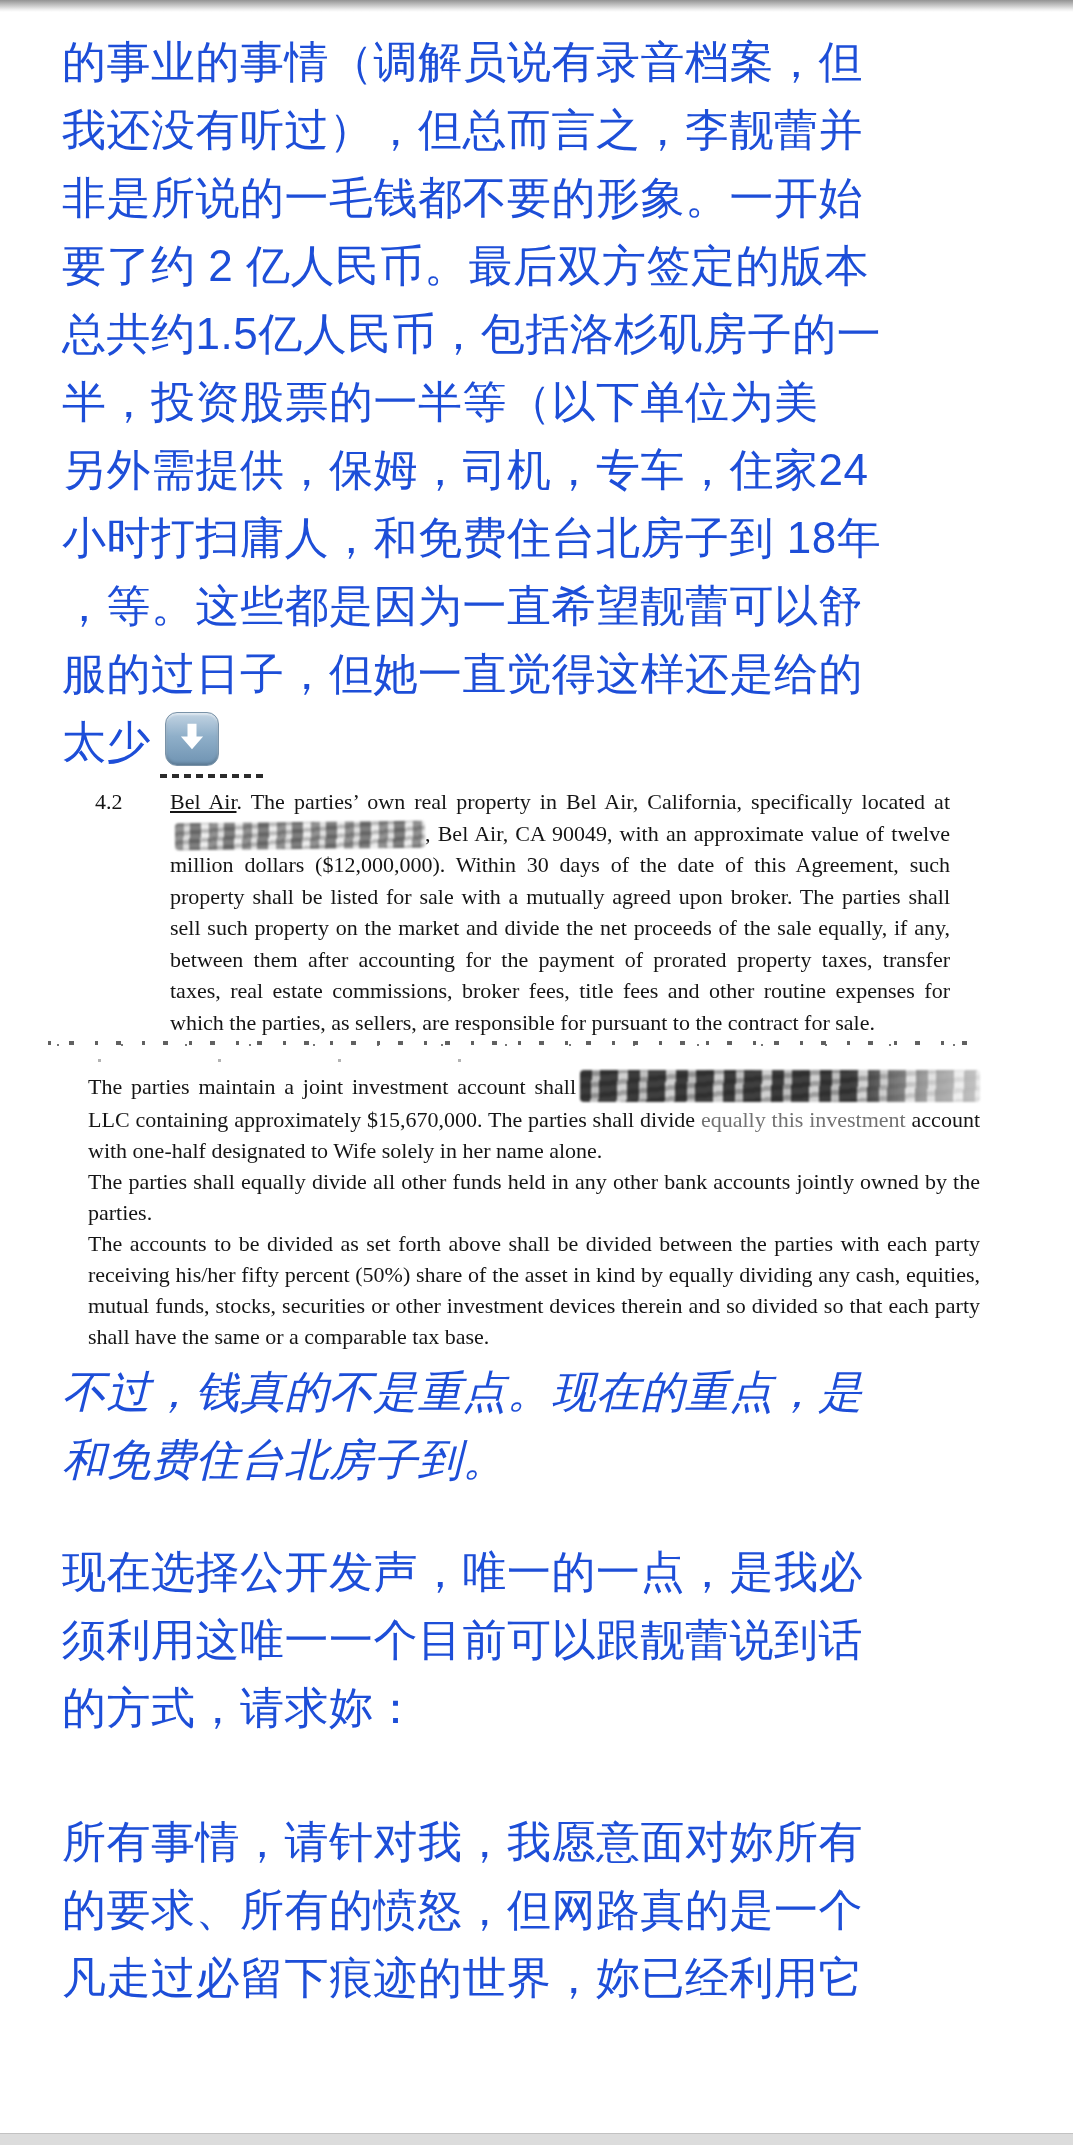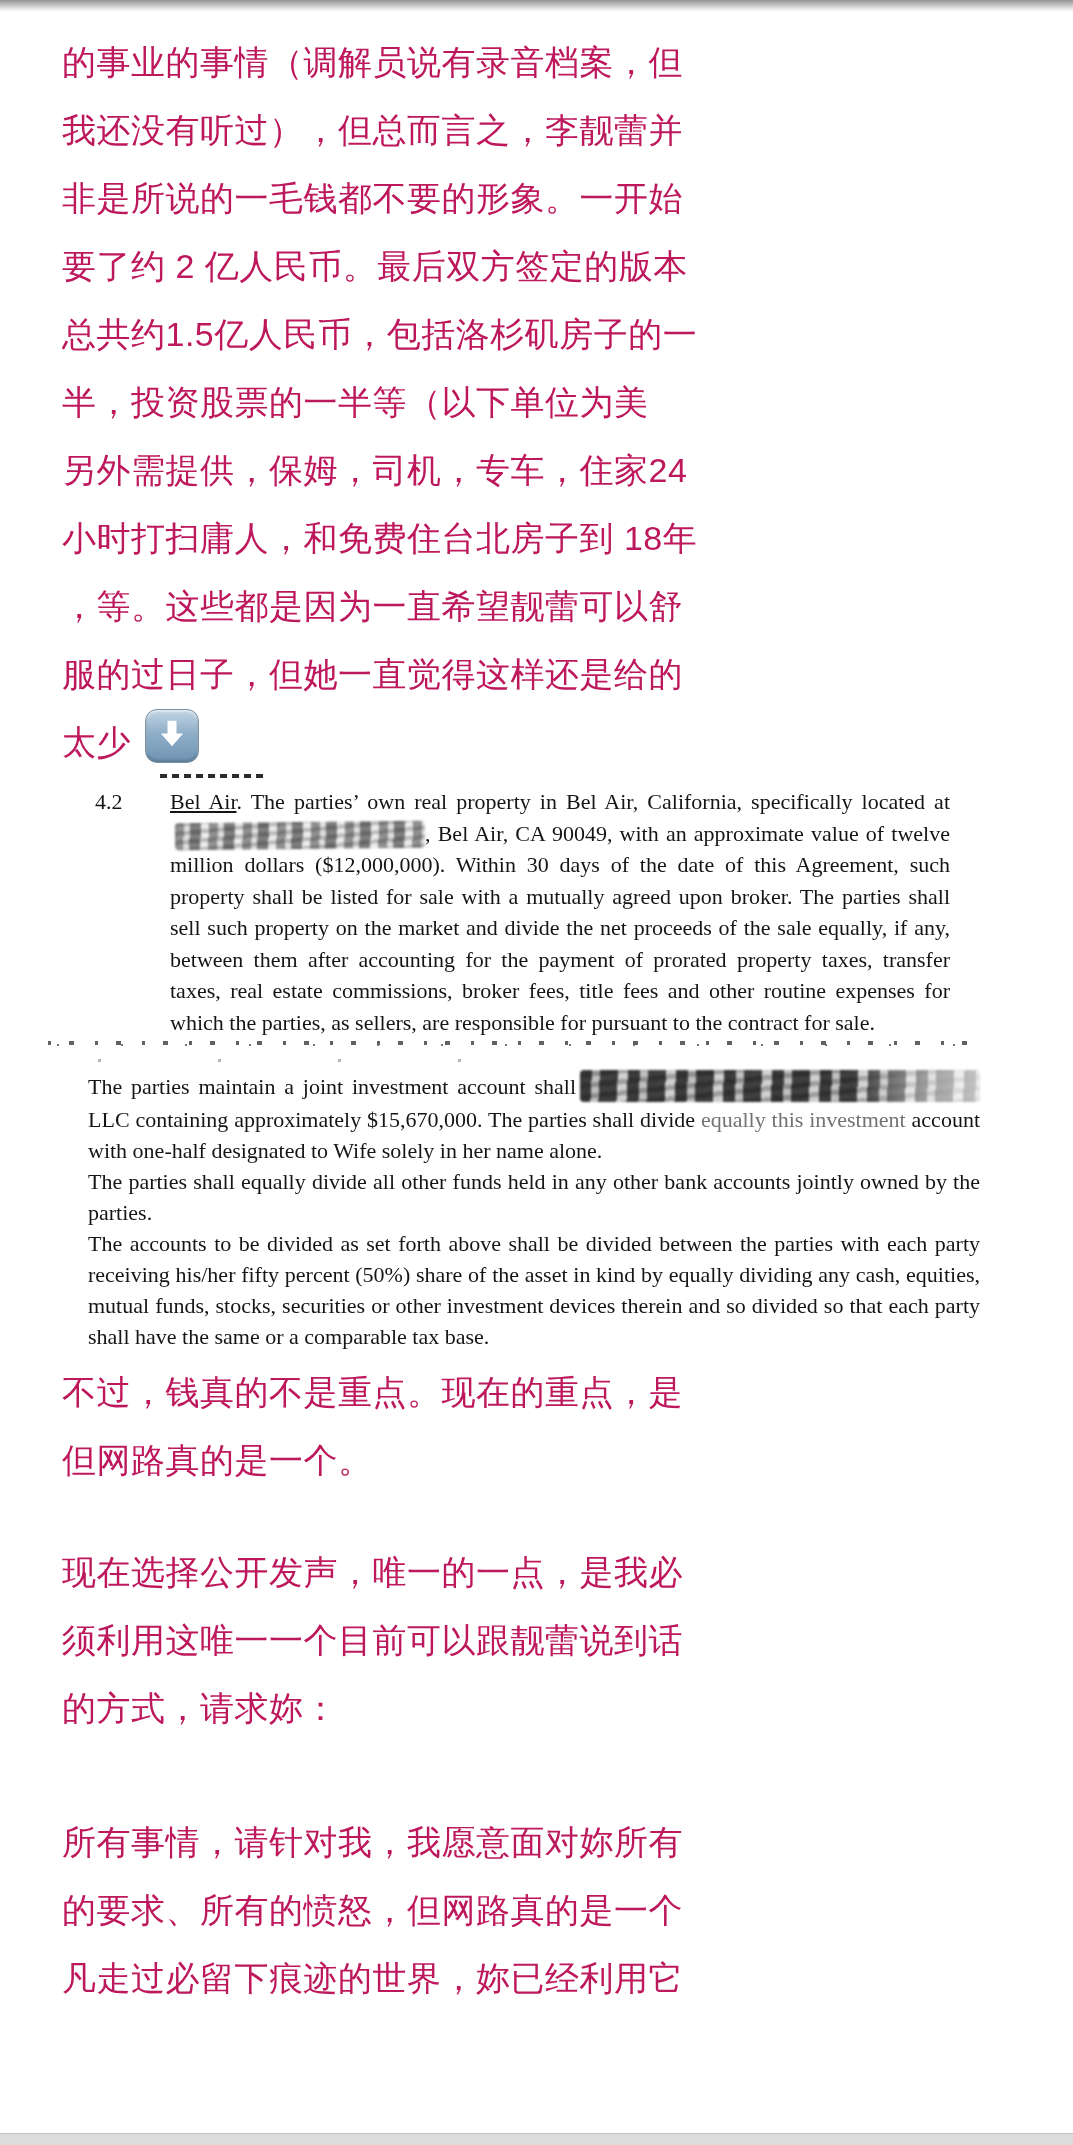--- a/index.html
+++ b/index.html
@@ -5,25 +5,25 @@
   html,body{margin:0;padding:0;}
   body{
     width:1073px;height:2145px;position:relative;overflow:hidden;
     background:#ffffff;font-family:"Liberation Sans",sans-serif;
   }
   .topbar{
     height:12px;
     background:linear-gradient(180deg,#939393 0%,#c6c6c6 45%,#efefef 80%,#ffffff 100%);
   }
   
-  .cn{color:#be185d;font-size:34px;line-height:68px;letter-spacing:.5px;}
+  .cn{color:#1d4ed8;font-size:44px;line-height:68px;letter-spacing:.5px;}
   .cn-block{padding:0 50px 0 62px;}
   .cn-line{white-space:nowrap;}
   #para1{padding-top:16px;}
-  #para2{margin-top:6px;}
+  #para2{margin-top:6px;font-style:italic;}
   #para3{margin-top:44px;}
   #para4{margin-top:66px;}
   
   .emoji-down{
     display:inline-block;width:52px;height:52px;vertical-align:-9px;margin-left:14px;
     border-radius:12px;border:1px solid #7a93a8;
     background:linear-gradient(180deg,#c3d4e3 0%,#8fafc9 45%,#6f93b2 100%);
     box-shadow:inset 0 -2px 3px rgba(0,0,0,.18), inset 0 2px 2px rgba(255,255,255,.5);
   }
   .emoji-down svg{display:block;margin:7px auto 0;}
@@ -114,21 +114,21 @@
     <p>
       <span>The parties maintain a joint investment account shall</span><span class="redact-ink"></span>
       <span>LLC containing approximately $15,670,000. The parties shall divide </span><span class="faded">equally this investment</span><span> account with one-half designated to Wife solely in her name alone.</span>
     </p>
     <p>The parties shall equally divide all other funds held in any other bank accounts jointly owned by the parties.</p>
     <p>The accounts to be divided as set forth above shall be divided between the parties with each party receiving his/her fifty percent (50%) share of the asset in kind by equally dividing any cash, equities, mutual funds, stocks, securities or other investment devices therein and so divided so that each party shall have the same or a comparable tax base.</p>
   </section>
 
   <section class="cn cn-block" id="para2">
     <div class="cn-line">不过，钱真的不是重点。现在的重点，是</div>
-    <div class="cn-line">但网路真的是一个。</div>
+    <div class="cn-line">和免费住台北房子到。</div>
   </section>
 
   <section class="cn cn-block" id="para3">
     <div class="cn-line">现在选择公开发声，唯一的一点，是我必</div>
     <div class="cn-line">须利用这唯一一个目前可以跟靓蕾说到话</div>
     <div class="cn-line">的方式，请求妳：</div>
   </section>
 
   <section class="cn cn-block" id="para4">
     <div class="cn-line">所有事情，请针对我，我愿意面对妳所有</div>

